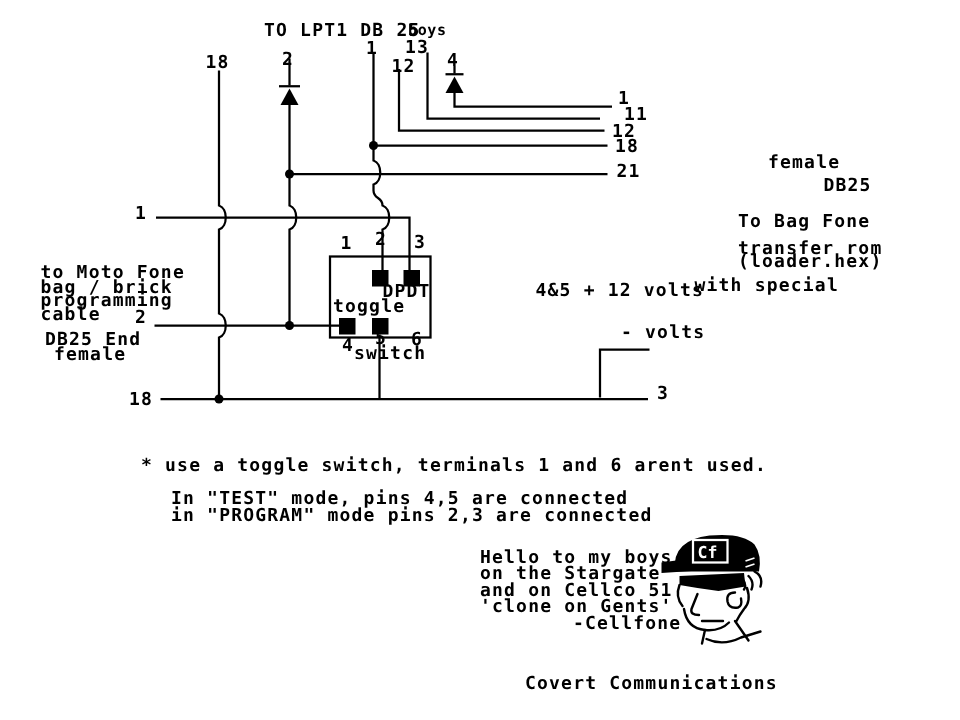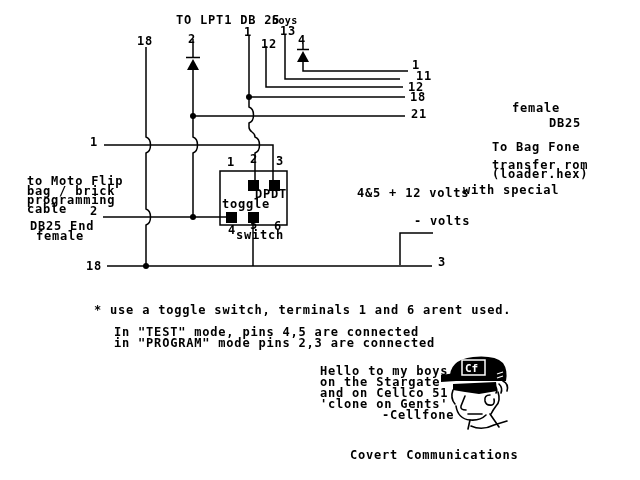--- a/index.html
+++ b/index.html
@@ -89,38 +89,38 @@
     </g>
   </svg>
 
   <div class="lbl" style="left:176px;top:15px;">TO LPT1 DB 25</div>
   <div class="lbl small" style="left:272px;top:15px;">boys</div>
 
   <div class="lbl" style="left:137px;top:36px;">18</div>
   <div class="lbl" style="left:188px;top:34px;">2</div>
   <div class="lbl" style="left:244px;top:27px;">1</div>
   <div class="lbl" style="left:261px;top:39px;">12</div>
-  <div class="lbl" style="left:280px;top:26px;">13</div>
+  <div class="lbl" style="left:270px;top:26px;">13</div>
   <div class="lbl" style="left:298px;top:35px;">4</div>
 
   <div class="lbl" style="left:412px;top:60px;">1</div>
   <div class="lbl" style="left:416px;top:71px;">11</div>
   <div class="lbl" style="left:408px;top:82px;">12</div>
   <div class="lbl" style="left:410px;top:92px;">18</div>
   <div class="lbl" style="left:411px;top:109px;">21</div>
 
   <div class="lbl" style="left:512px;top:103px;">female</div>
   <div class="lbl" style="left:517px;top:118px;padding-left:32px;">DB25</div>
   <div class="lbl" style="left:492px;top:142px;">To Bag Fone</div>
   <div class="lbl" style="left:463px;top:151px;margin-top:34px;">with special</div>
   <div class="lbl" style="left:492px;top:160px;">transfer rom</div>
   <div class="lbl" style="left:492px;top:169px;">(loader.hex)</div>
 
   <div class="lbl" style="left:90px;top:137px;">1</div>
-  <div class="lbl" style="left:27px;top:176px;">to Moto Flip</div>
+  <div class="lbl" style="left:27px;top:176px;">to Moto Fone</div>
   <div class="lbl" style="left:27px;top:186px;">bag / brick</div>
   <div class="lbl" style="left:27px;top:195px;">programming</div>
   <div class="lbl" style="left:27px;top:204px;">cable</div>
   <div class="lbl" style="left:90px;top:206px;">2</div>
   <div class="lbl" style="left:30px;top:221px;">DB25 End</div>
   <div class="lbl" style="left:36px;top:231px;">female</div>
   <div class="lbl" style="left:86px;top:261px;">18</div>
 
   <div class="lbl" style="left:227px;top:157px;">1</div>
   <div class="lbl" style="left:250px;top:154px;">2</div>

